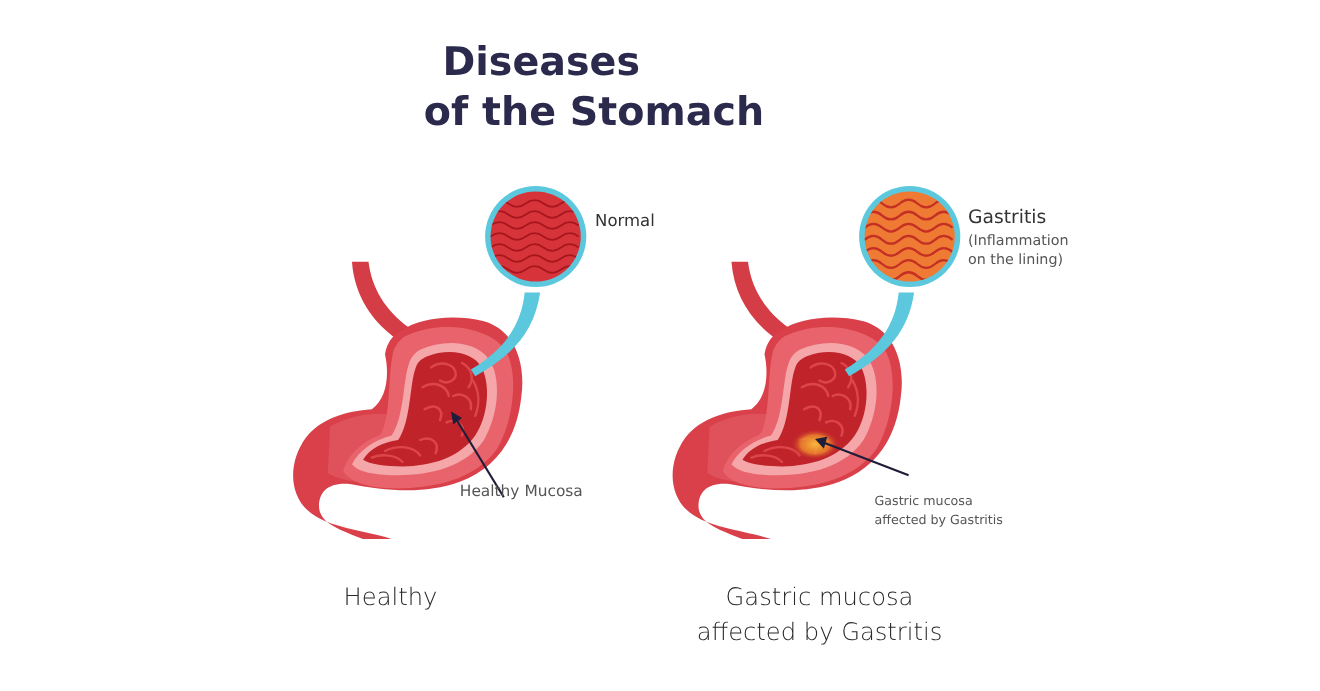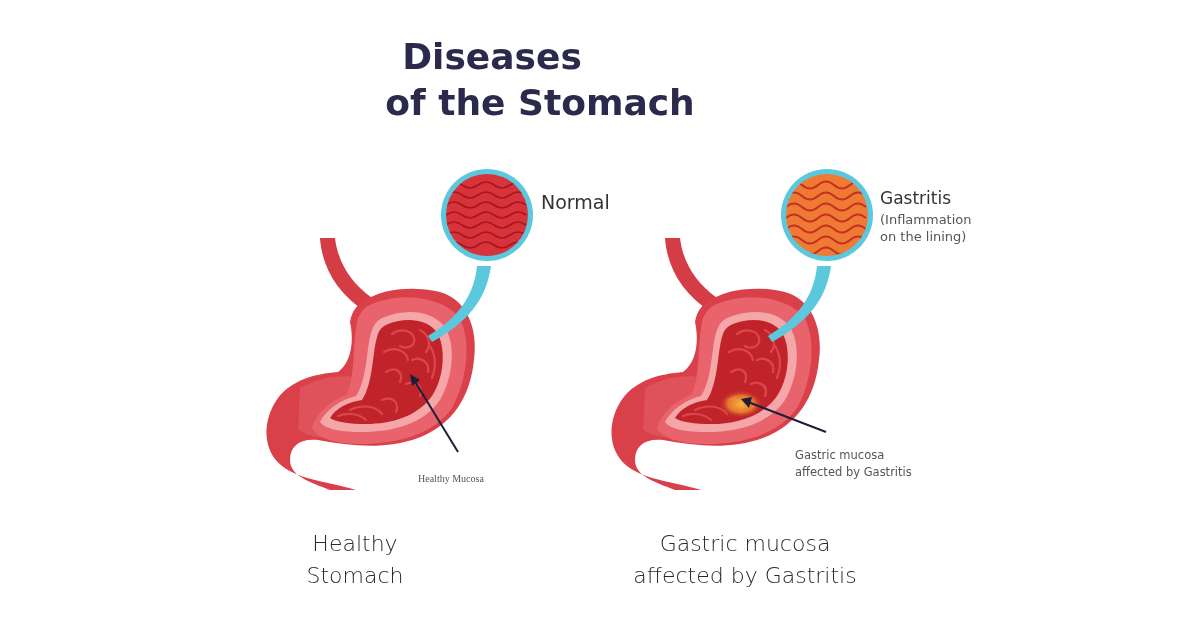--- a/index.html
+++ b/index.html
@@ -2,24 +2,24 @@
 <html><head>
 <meta charset="utf-8">
 <style>
   html, body { margin:0; padding:0; background:#ffffff; }
   body { width:1200px; height:628px; position:relative; overflow:hidden; font-family:"DejaVu Sans", sans-serif; }
   .title { position:absolute; left:0; width:984px; text-align:center; color:#2b2a4c; font-family:"DejaVu Sans", sans-serif; font-weight:bold; font-size:36px; line-height:44px; letter-spacing:0px; }
   .title.l1 { top:35px; }
   .title.l2 { top:81px;margin-left:48px; }
   svg.art { position:absolute; left:0; top:0; }
   .lbl { position:absolute; color:#333; font-family:"DejaVu Sans", sans-serif; }
-  .lbl-normal { left:541px; top:191px; font-size:19px; }
+  .lbl-normal { left:541px; top:191px; font-size:15px; }
   .lbl-gastritis { left:880px; top:188px; font-size:17px; }
   .lbl-gastritis-sub { left:880px; top:211px; font-size:13px; line-height:17px; color:#555; }
-  .lbl-healthy-mucosa { left:418px; top:473px; font-size:10px; color:#555;font-family:Liberation Serif, serif; }
+  .lbl-healthy-mucosa { left:418px; top:439px; font-size:14px; color:#555; }
   .lbl-gastric-mucosa { left:795px; top:447px; font-size:11.5px; line-height:17px; color:#555; }
   .caption { position:absolute; font-size:22px; line-height:32px; color:#2a2a2a; font-family:"DejaVu Sans", sans-serif; font-weight:300; text-align:center; }
   .cap-left { left:290px; top:528px; width:130px; }
   .cap-right { left:605px; top:528px; width:280px; }
 </style>
 </head>
 <body>
 
 <div class="title l1">Diseases</div>
 <div class="title l2">of the Stomach</div>
@@ -115,18 +115,17 @@
   <div>(Inflammation</div>
   <div>on the lining)</div>
 </div>
 <div class="lbl lbl-gastric-mucosa">
   <div>Gastric mucosa</div>
   <div>affected by Gastritis</div>
 </div>
 
 <div class="caption cap-left">
   <div>Healthy</div>
-  <div>Stomach</div>
 </div>
 <div class="caption cap-right">
   <div>Gastric mucosa</div>
   <div>affected by Gastritis</div>
 </div>
 
 </body></html>

